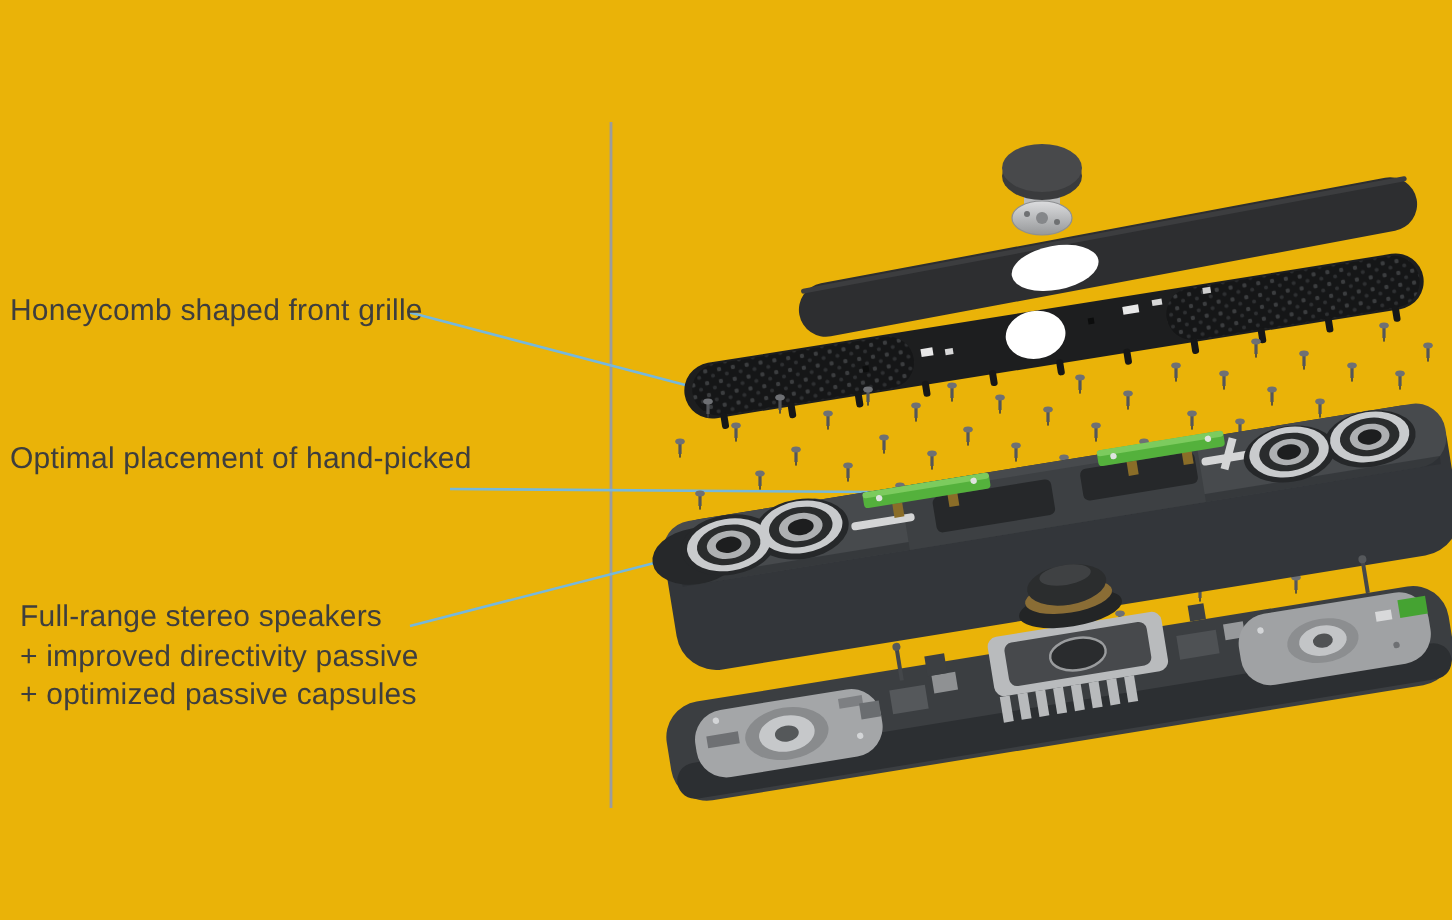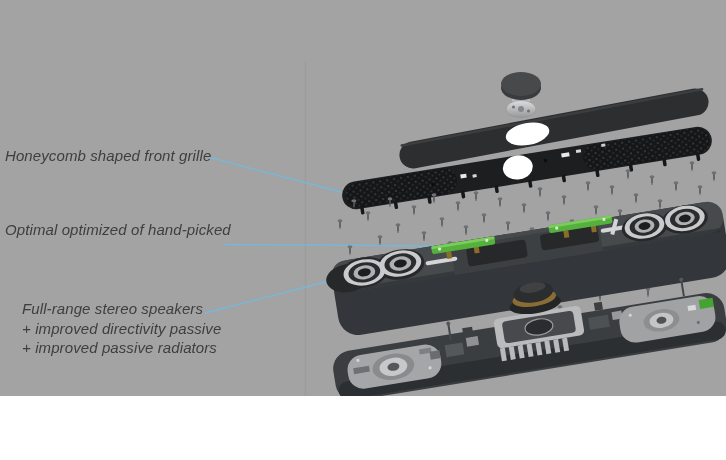--- a/index.html
+++ b/index.html
@@ -1,53 +1,52 @@
 <!DOCTYPE html>
 <html><head>
 <meta charset="utf-8">
 <style>
   html, body { margin: 0; padding: 0; background: #ffffff; }
   .stage {
     position: relative;
     width: 726px;
-    height: 396px;
-    background: #a3a3a3;
+    height: 460px;
+    background: #eab308;
     overflow: hidden;
     font-family: "Liberation Sans", sans-serif;
-    font-style: italic;
   }
   .stage svg { position: absolute; left: 0; top: 0; }
   .callout {
     position: absolute;
     color: #3e3e3e;
     font-size: 15px;
     line-height: 19.5px;
     letter-spacing: 0.1px;
     white-space: nowrap;
     z-index: 2;
   }
   .callout-1 { left: 5px; top: 146px; }
   .callout-2 { left: 5px; top: 220px; }
-  .callout-3 { left: 22px; top: 299px; }
+  .callout-3 { left: 10px; top: 299px; }
 </style>
 </head>
 <body>
 
 <div class="stage">
 
   <div class="callout callout-1">
     <div>Honeycomb shaped front grille</div>
   </div>
   <div class="callout callout-2">
-    <div>Optimal optimized of hand-picked</div>
+    <div>Optimal placement of hand-picked</div>
   </div>
   <div class="callout callout-3">
     <div>Full-range stereo speakers</div>
     <div>+ improved directivity passive</div>
-    <div>+ improved passive radiators</div>
+    <div>+ optimized passive capsules</div>
   </div>
 
   <svg width="726" height="460" viewBox="0 0 726 460">
     <defs>
       <linearGradient id="metalGrad" x1="0" y1="0" x2="0" y2="1">
         <stop offset="0" stop-color="#dcdddf"></stop>
         <stop offset="1" stop-color="#96989a"></stop>
       </linearGradient>
       <pattern id="honey" width="7" height="6" patternUnits="userSpaceOnUse">
         <rect width="7" height="6" fill="#151617"></rect>

